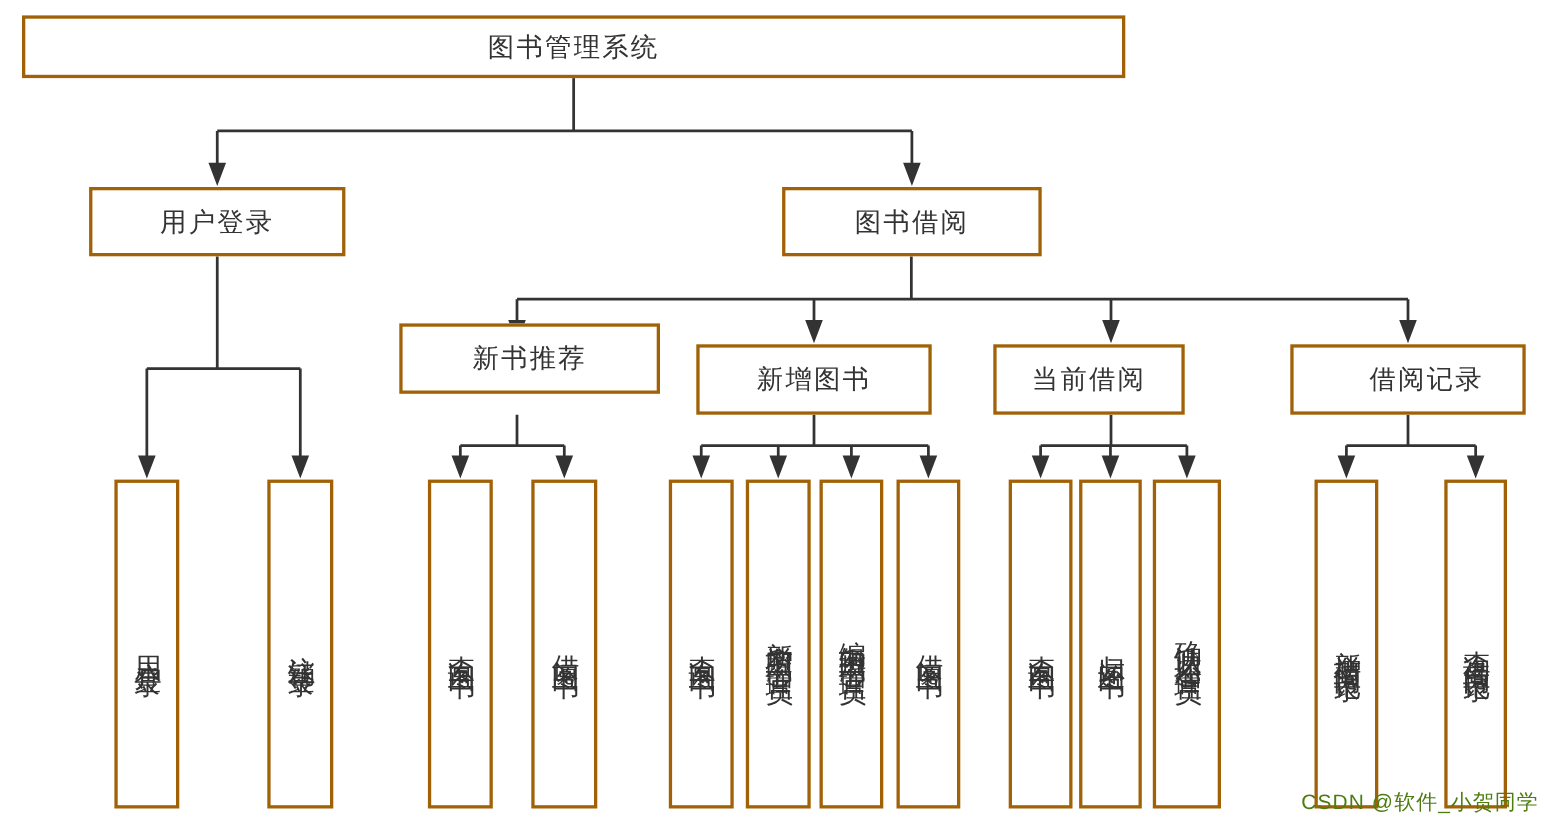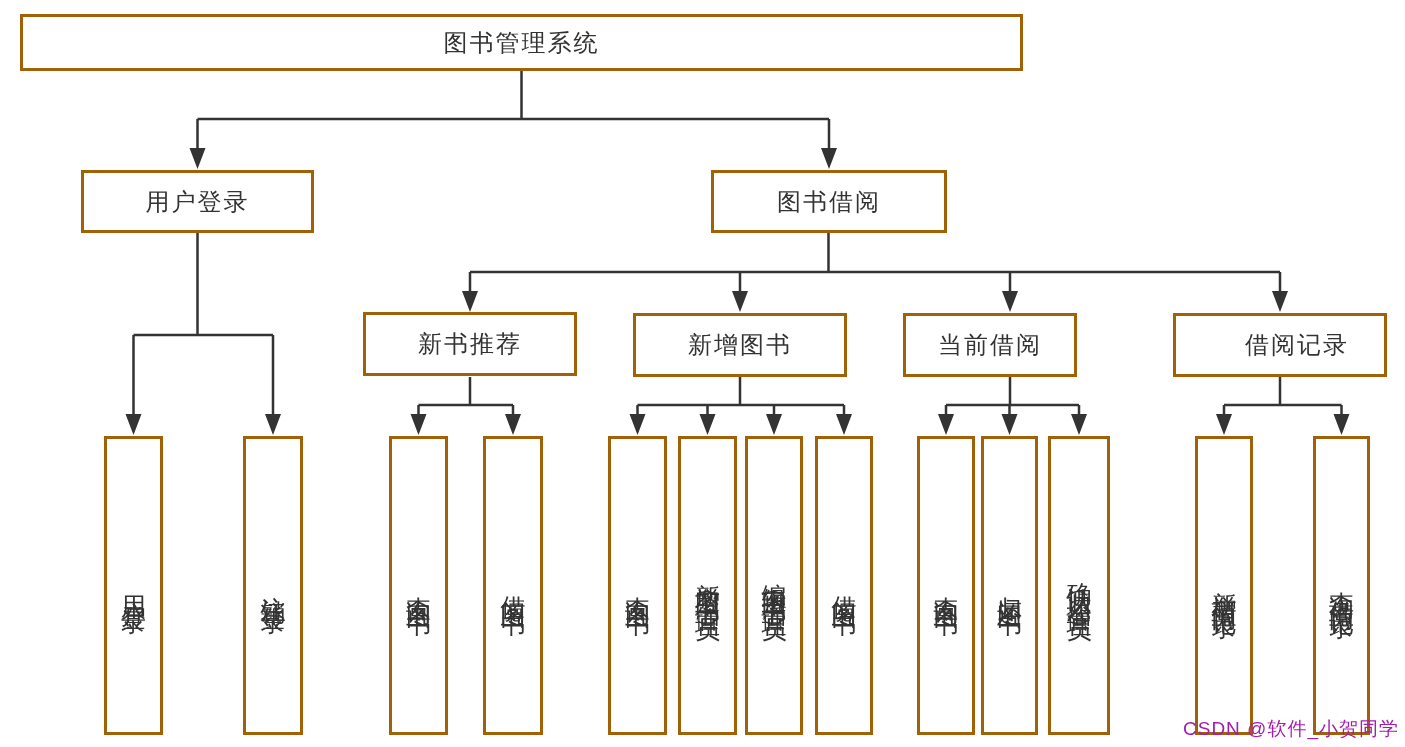--- a/index.html
+++ b/index.html
@@ -13,21 +13,21 @@
     display:flex;align-items:center;justify-content:center;z-index:2;
   }
   .node-h{font-size:24px;letter-spacing:2px;white-space:nowrap;}
   .leaf{border-width:3px;}
   .leaf .v-label{
     writing-mode:vertical-rl;text-orientation:mixed;
     font-size:25px;letter-spacing:5px;line-height:1;white-space:nowrap;
   }
   .watermark{
     position:absolute;left:1183px;top:716px;z-index:5;
-    font-size:19px;color:#a21caf;letter-spacing:1px;white-space:nowrap;
+    font-size:19px;color:#4d7c0f;letter-spacing:1px;white-space:nowrap;
   }
 </style>
 </head>
 <body>
 
 <div class="stage">
 
   <svg class="connector-layer" width="1405" height="747" viewBox="0 0 1405 747">
     <path fill="none" stroke="#333333" stroke-width="2.5" d="
       M521.5,71 L521.5,119
@@ -89,21 +89,21 @@
     <span class="node-h">图书管理系统</span>
   </div>
 
   <div class="node" style="left:81px;top:170px;width:233px;height:63px;">
     <span class="node-h">用户登录</span>
   </div>
   <div class="node" style="left:711px;top:170px;width:236px;height:63px;">
     <span class="node-h">图书借阅</span>
   </div>
 
-  <div class="node" style="left:363px;top:312px;width:214px;height:64px;">
+  <div class="node" style="left:363px;top:294px;width:237px;height:64px;">
     <span class="node-h">新书推荐</span>
   </div>
   <div class="node" style="left:633px;top:313px;width:214px;height:64px;">
     <span class="node-h">新增图书</span>
   </div>
   <div class="node" style="left:903px;top:313px;width:174px;height:64px;">
     <span class="node-h">当前借阅</span>
   </div>
   <div class="node" style="left:1173px;top:313px;width:214px;height:64px;padding-left:34px;">
     <span class="node-h">借阅记录</span>

